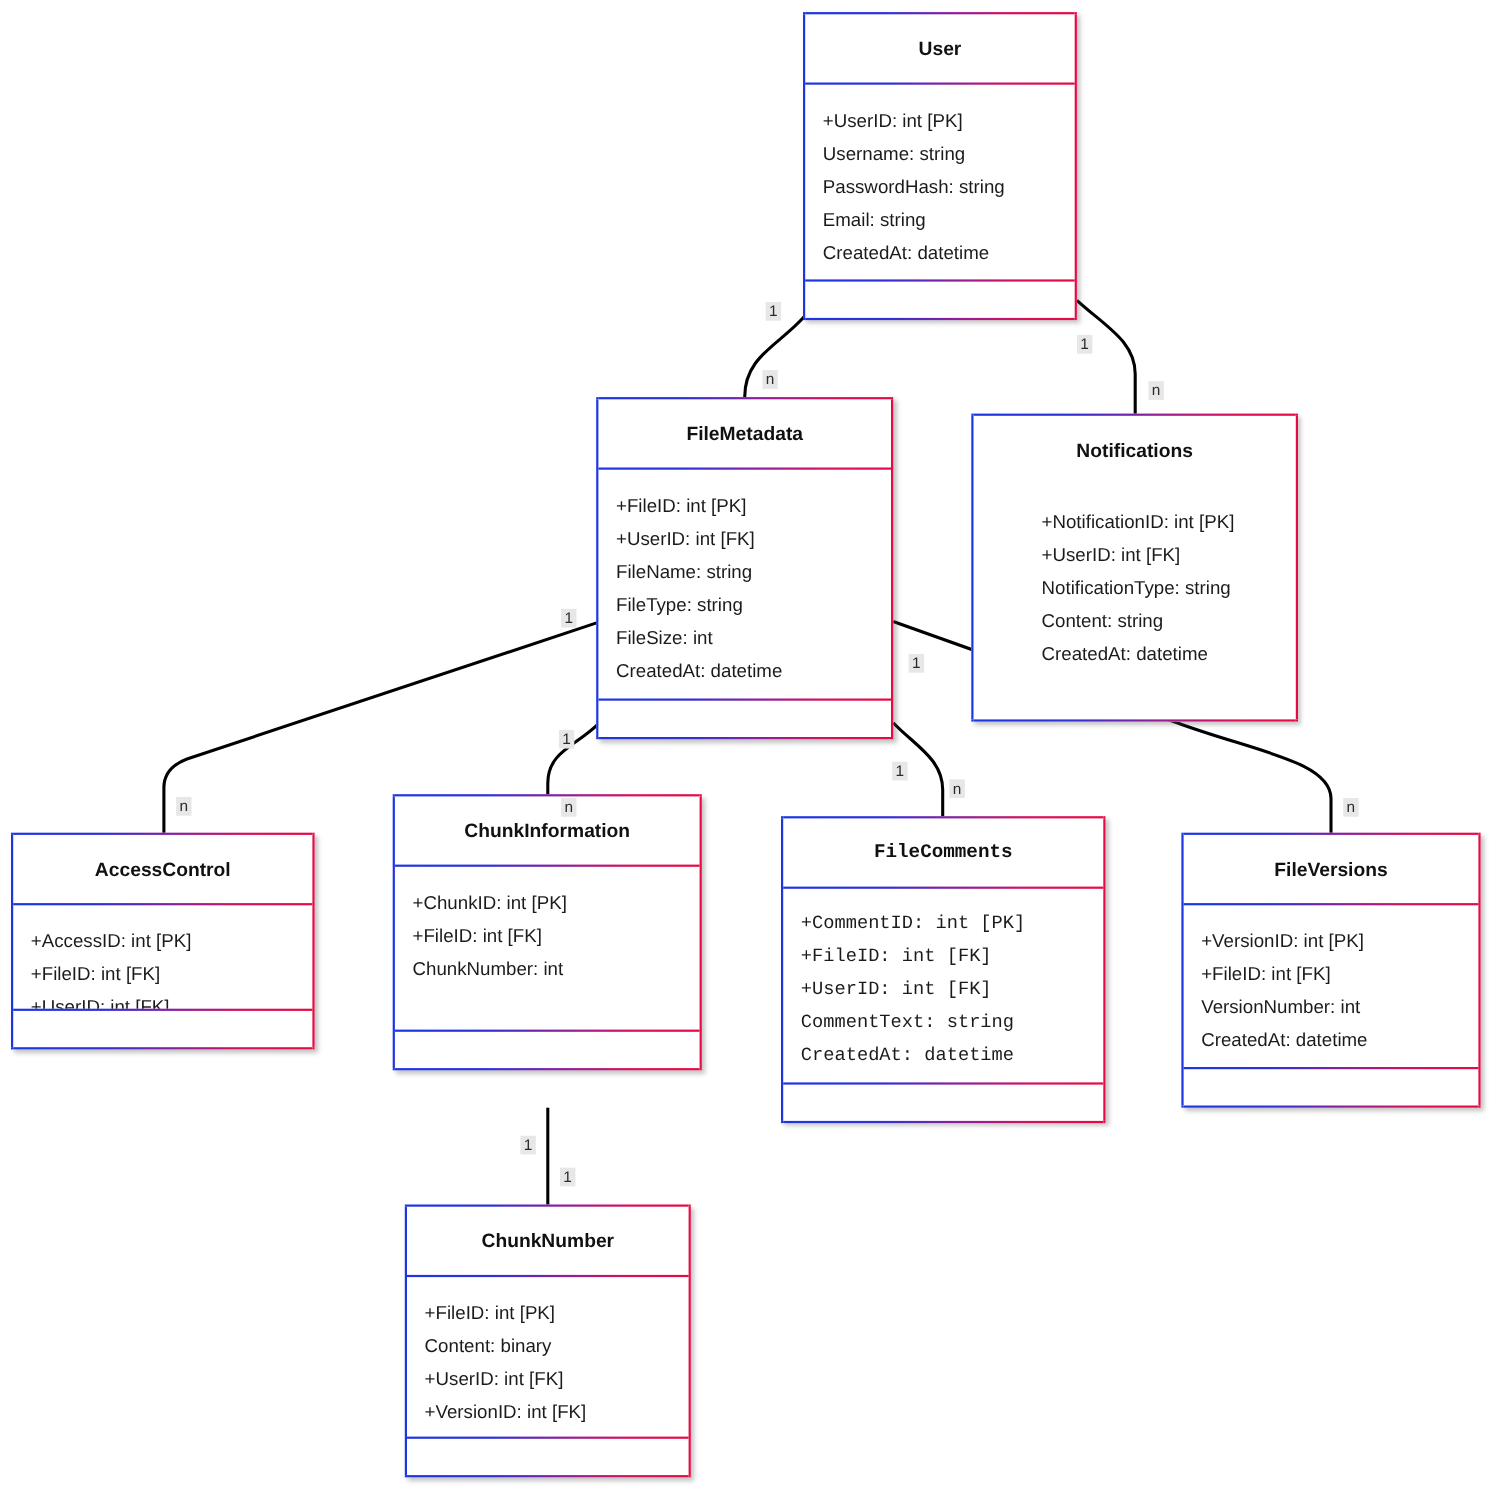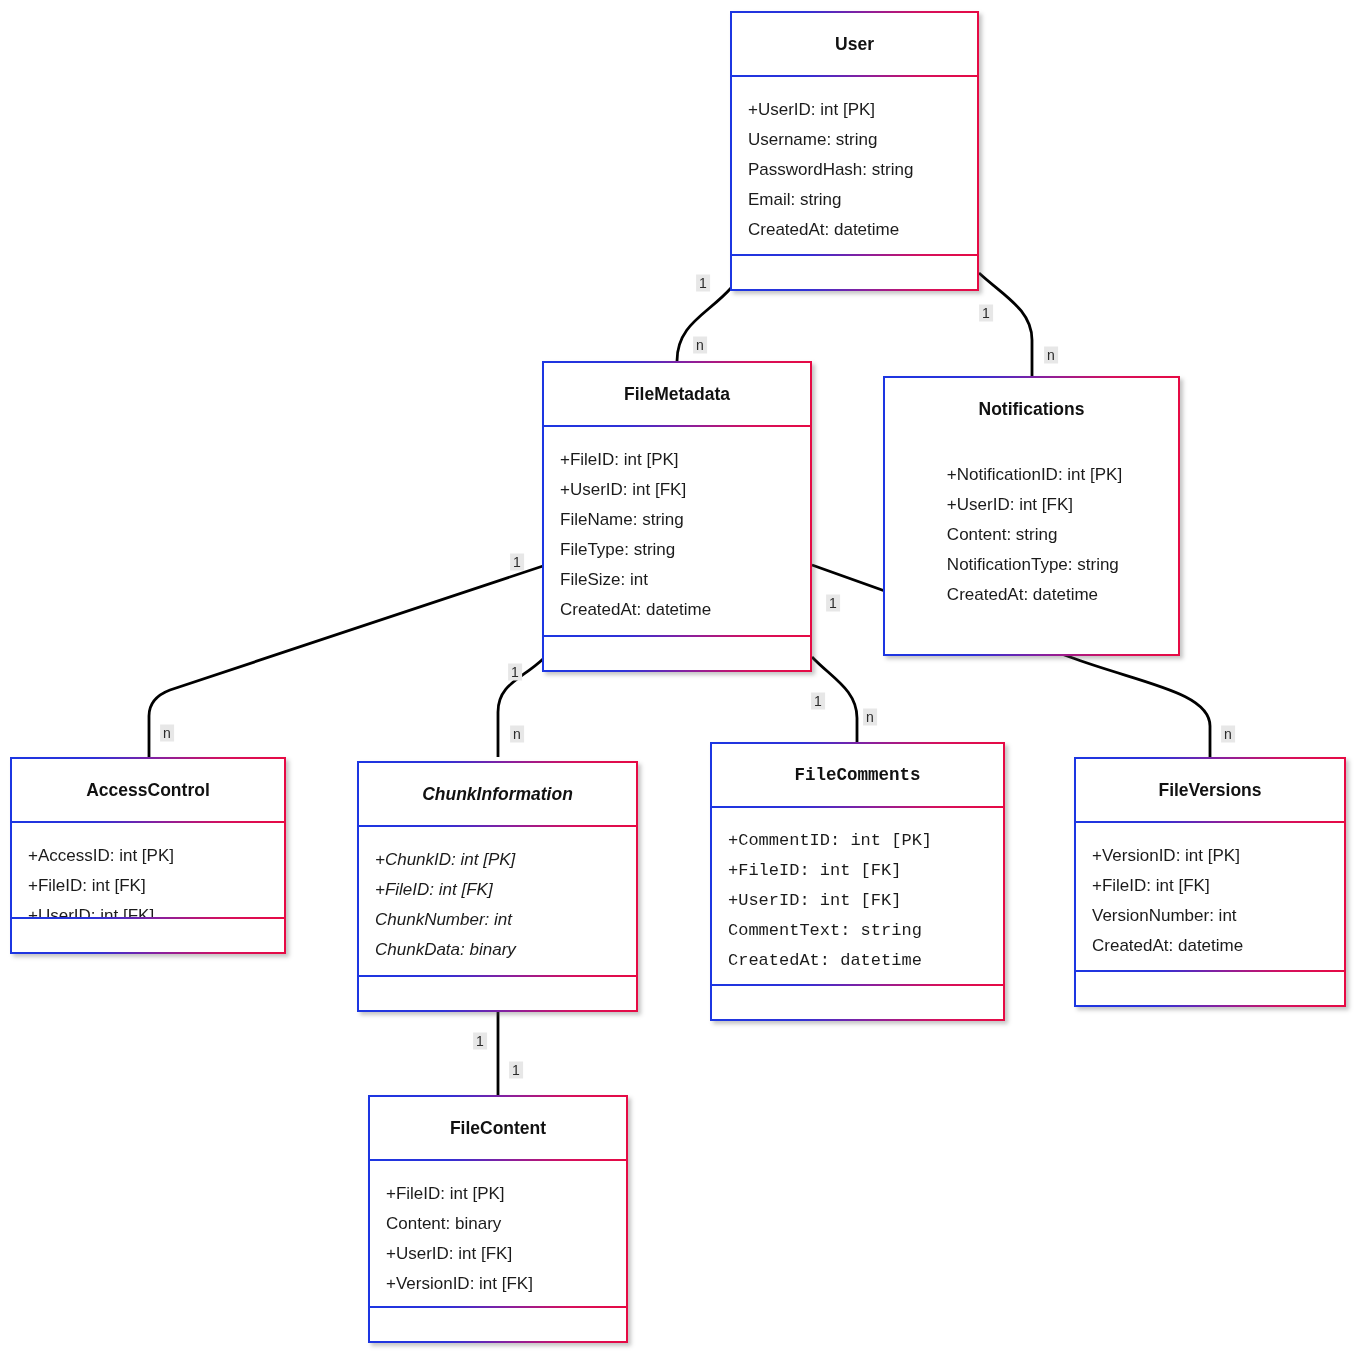--- a/index.html
+++ b/index.html
@@ -120,49 +120,48 @@
     <div class="e-sep"></div>
     <div class="e-footer"></div>
   </div>
 
   <div class="entity" style="left:883px; top:376px; width:297px; height:280px;align-items:center;">
     <div class="e-title">Notifications</div>
     <div class="e-sep"></div>
     <div class="e-attrs">
         <div class="attr-row">+NotificationID: int [PK]</div>
         <div class="attr-row">+UserID: int [FK]</div>
+        <div class="attr-row">NotificationType: string</div>
         <div class="attr-row">Content: string</div>
-        <div class="attr-row">NotificationType: string</div>
         <div class="attr-row">CreatedAt: datetime</div>
       </div>
     <div class="e-sep"></div>
     <div class="e-footer"></div>
   </div>
 
   <div class="entity" style="left:10px; top:757px; width:276px; height:197px;">
     <div class="e-title">AccessControl</div>
     <div class="e-sep"></div>
     <div class="e-attrs">
         <div class="attr-row">+AccessID: int [PK]</div>
         <div class="attr-row">+FileID: int [FK]</div>
         <div class="attr-row">+UserID: int [FK]</div>
         <div class="attr-row">AccessLevel: string</div>
       </div>
     <div class="e-sep"></div>
     <div class="e-footer"></div>
   </div>
 
-  <div class="entity" style="left:357px; top:761px; width:281px; height:251px;font-style:italic;">
+  <div class="entity" style="left:357px; top:722px; width:281px; height:251px;">
     <div class="e-title">ChunkInformation</div>
     <div class="e-sep"></div>
     <div class="e-attrs">
         <div class="attr-row">+ChunkID: int [PK]</div>
         <div class="attr-row">+FileID: int [FK]</div>
         <div class="attr-row">ChunkNumber: int</div>
-        <div class="attr-row">ChunkData: binary</div>
       </div>
     <div class="e-sep"></div>
     <div class="e-footer"></div>
   </div>
 
   <div class="entity" style="left:710px; top:742px; width:295px; height:279px;font-family:Liberation Mono, monospace;">
     <div class="e-title">FileComments</div>
     <div class="e-sep"></div>
     <div class="e-attrs">
         <div class="attr-row">+CommentID: int [PK]</div>
@@ -182,21 +181,21 @@
         <div class="attr-row">+VersionID: int [PK]</div>
         <div class="attr-row">+FileID: int [FK]</div>
         <div class="attr-row">VersionNumber: int</div>
         <div class="attr-row">CreatedAt: datetime</div>
       </div>
     <div class="e-sep"></div>
     <div class="e-footer"></div>
   </div>
 
   <div class="entity" style="left:368px; top:1095px; width:260px; height:248px;">
-    <div class="e-title">FileContent</div>
+    <div class="e-title">ChunkNumber</div>
     <div class="e-sep"></div>
     <div class="e-attrs">
         <div class="attr-row">+FileID: int [PK]</div>
         <div class="attr-row">Content: binary</div>
         <div class="attr-row">+UserID: int [FK]</div>
         <div class="attr-row">+VersionID: int [FK]</div>
       </div>
     <div class="e-sep"></div>
     <div class="e-footer"></div>
   </div>

